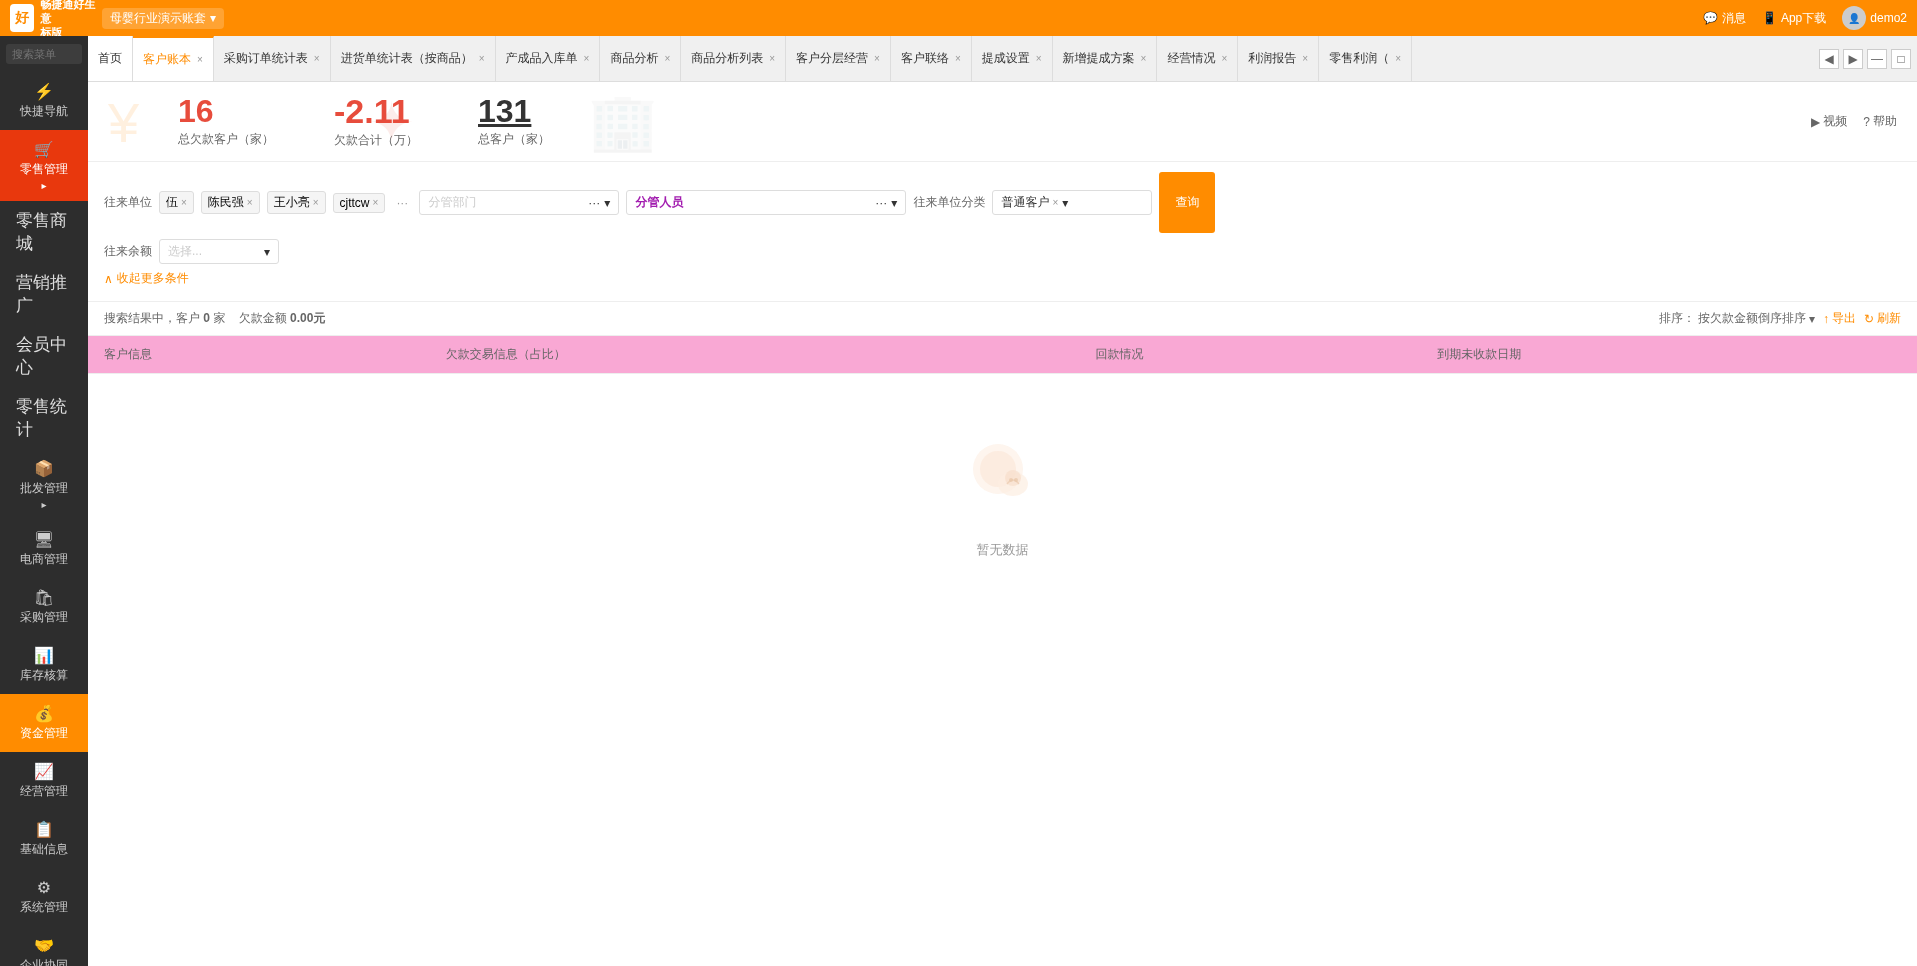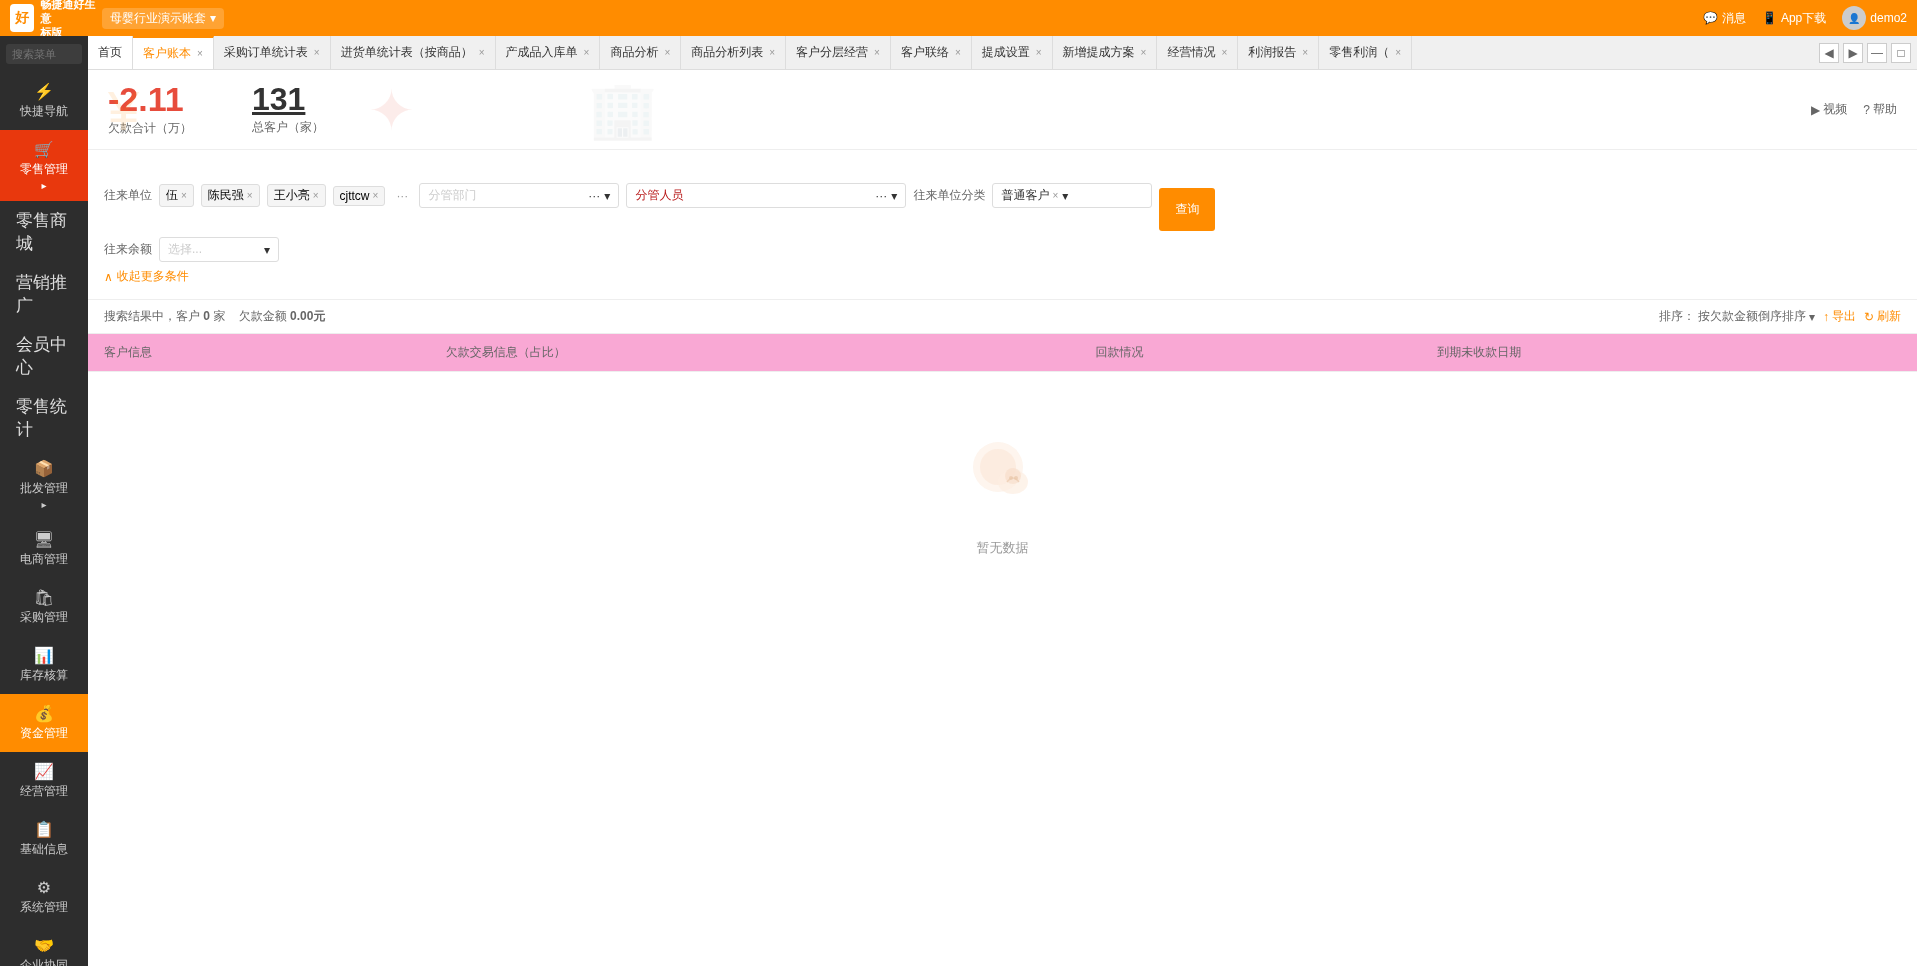--- a/index.html
+++ b/index.html
@@ -14,21 +14,21 @@
 
     
     .top-bar-logo { display: flex; align-items: center; gap: 6px; color: white; font-weight: bold; font-size: 13px; width: 88px; }
     .logo-icon { width: 28px; height: 28px; background: white; border-radius: 4px; display: flex; align-items: center; justify-content: center; color: #ff8c00; font-size: 14px; font-weight: bold; }
     .top-bar-selector { display: flex; align-items: center; background: rgba(255,255,255,0.2); border-radius: 4px; padding: 2px 8px; color: white; font-size: 12px; gap: 4px; cursor: pointer; margin-left: 4px; }
     .top-bar-right { margin-left: auto; display: flex; align-items: center; gap: 16px; color: white; font-size: 12px; }
     .top-bar-right-item { display: flex; align-items: center; gap: 4px; cursor: pointer; }
     .avatar { width: 24px; height: 24px; border-radius: 50%; background: #ccc; display: flex; align-items: center; justify-content: center; font-size: 10px; color: #333; }
 
     
-    .nav-tabs { display: flex; align-items: center; background: #f0f0f0; border-bottom: 1px solid #ddd; height: 34px; flex-shrink: 0; overflow: hidden; }
+    .nav-tabs { display: flex; align-items: center; background: #f0f0f0; border-bottom: 1px solid #ddd; height: 46px; flex-shrink: 0; overflow: hidden; }
     .nav-tab { display: flex; align-items: center; padding: 0 10px; height: 100%; font-size: 12px; color: #333; border-right: 1px solid #ddd; cursor: pointer; white-space: nowrap; gap: 4px; flex-shrink: 0; }
     .nav-tab.active { background: white; color: #ff8c00; border-top: 2px solid #ff8c00; }
     .nav-tab .close-x { color: #999; font-size: 10px; margin-left: 2px; }
     .nav-tab.home { background: white; color: #333; }
     .nav-tab-controls { margin-left: auto; display: flex; align-items: center; padding: 0 6px; gap: 4px; }
     .nav-tab-ctrl-btn { width: 20px; height: 20px; display: flex; align-items: center; justify-content: center; cursor: pointer; color: #666; font-size: 12px; border: 1px solid #ccc; background: white; }
 
     
     .sidebar-search { padding: 8px 6px; }
     .sidebar-search input { width: 100%; background: #3d3d3d; border: none; border-radius: 3px; color: #ccc; font-size: 11px; padding: 4px 6px; }
@@ -44,21 +44,21 @@
 
     
     .filter-bar { background: white; padding: 10px 16px; border-bottom: 1px solid #eee; flex-shrink: 0; }
     .filter-row { display: flex; align-items: center; gap: 7px; margin-bottom: 6px; flex-wrap: wrap; }
     .filter-label { color: #666; font-size: 12px; white-space: nowrap; }
     .filter-tag { display: inline-flex; align-items: center; background: #f5f5f5; border: 1px solid #ddd; border-radius: 3px; padding: 2px 6px; font-size: 12px; gap: 3px; }
     .filter-tag .remove { color: #999; cursor: pointer; font-size: 10px; }
     .filter-more { color: #999; cursor: pointer; font-size: 12px; padding: 2px 4px; }
     .filter-select { display: flex; align-items: center; border: 1px solid #ddd; border-radius: 3px; padding: 3px 8px; background: white; cursor: pointer; gap: 4px; min-width: 120px; font-size: 12px; color: #333; }
     .filter-select-wide { min-width: 200px; }
-    .filter-btn-query { background: #ff8c00; color: white; border: none; border-radius: 3px; padding: 13px 16px; font-size: 12px; cursor: pointer; margin-top: 28px; }
+    .filter-btn-query { background: #ff8c00; color: white; border: none; border-radius: 3px; padding: 22px 16px; font-size: 12px; cursor: pointer; }
     .collapse-btn { display: flex; align-items: center; gap: 4px; color: #ff8c00; font-size: 12px; cursor: pointer; margin: 4px auto; }
 
     
     .table-area { flex: 1; background: white; overflow: auto; }
     .table-toolbar { display: flex; align-items: center; padding: 8px 16px; border-bottom: 1px solid #eee; gap: 16px; }
     .table-toolbar-info { font-size: 12px; color: #666; }
     .table-toolbar-right { margin-left: auto; display: flex; align-items: center; gap: 8px; font-size: 12px; color: #666; justify-content: flex-end; }
     .table-toolbar-right-item { display: flex; align-items: center; gap: 3px; cursor: pointer; color: #ff8c00; }
     .sort-select { display: flex; align-items: center; gap: 3px; cursor: pointer; color: #666; }
 
@@ -243,20 +243,24 @@
           <div class="nav-tab-ctrl-btn">□</div>
         </div>
       </div>
 
       <div class="content-wrapper">
 
         <div class="stats-bar">
 
           <div style="position:relative;display:flex;align-items:center;padding-right:40px;gap:60px;flex:2;">
             <div style="position:absolute;left:0;top:50%;transform:translateY(-50%);opacity:0.12;font-size:56px;color:#ff8c00;">¥</div>
+            <div style="padding-left:70px;">
+              <div class="stat-value">16</div>
+              <div class="stat-label">总欠款客户（家）</div>
+            </div>
 
             <div style="position:absolute;left:260px;top:50%;transform:translateY(-50%);opacity:0.1;font-size:56px;color:#e74c3c;">✦</div>
             <div style="padding-left:0;">
               <div class="stat-value" style="font-size:34px;font-weight:bold;color:#e74c3c;">-2.11</div>
               <div class="stat-label">欠款合计（万）</div>
             </div>
 
             <div style="position:absolute;left:480px;top:50%;transform:translateY(-50%);opacity:0.1;font-size:56px;color:#5b9bd5;">🏢</div>
             <div>
               <div class="stat-value black">131</div>
@@ -297,21 +301,21 @@
             </div>
             <span class="filter-more">···</span>
 
             <div class="filter-select filter-select-wide">
               <span style="color:#ccc;flex:1;">分管部门</span>
               <span>···</span>
               <span>▾</span>
             </div>
 
             <div class="filter-select" style="min-width:280px;">
-              <span style="color:#b91c1c;flex:1;">分管人员</span>
+              <span style="color:#a21caf;flex:1;font-weight:bold;">分管人员</span>
               <span>···</span>
               <span>▾</span>
             </div>
 
             <span class="filter-label">往来单位分类</span>
             <div class="filter-select" style="min-width:160px;">
               <div class="filter-tag" style="border:none;background:none;padding:0;">
                 <span>普通客户</span>
                 <span class="remove">×</span>
               </div>

